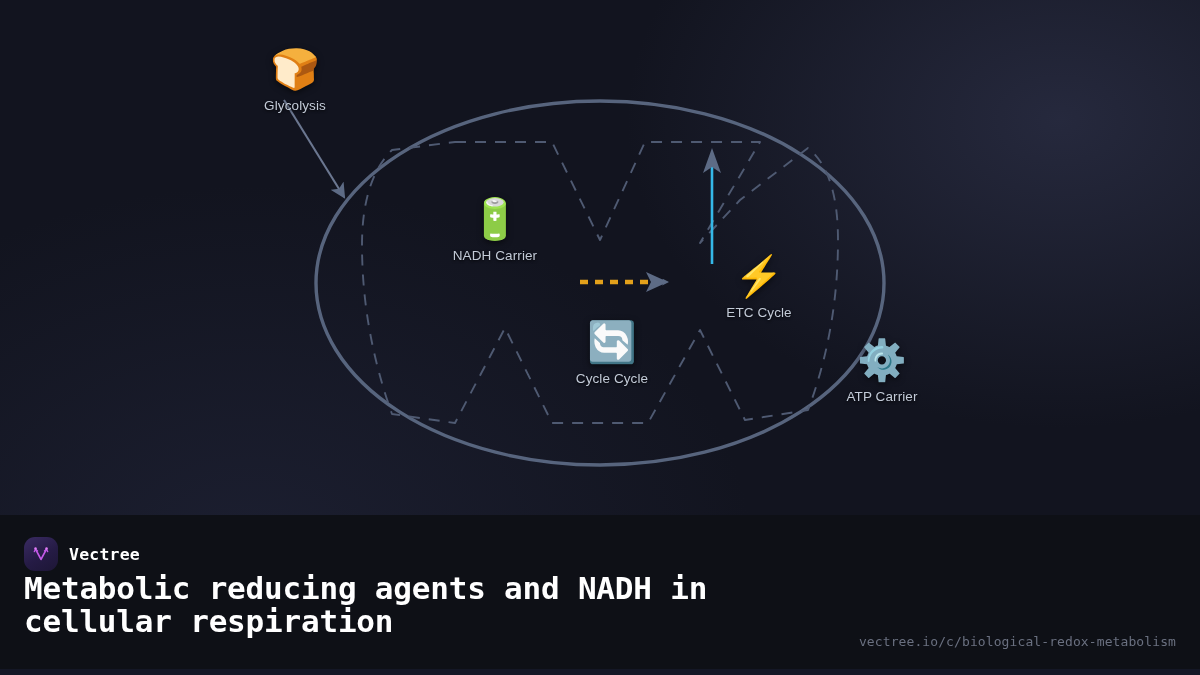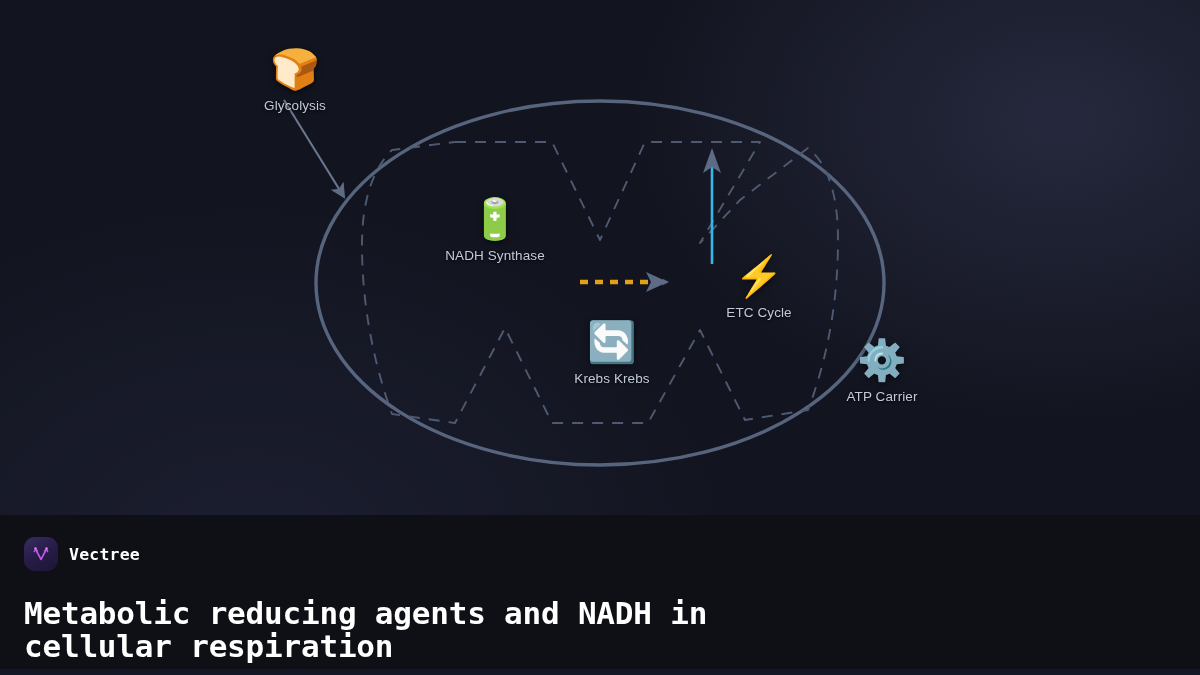--- a/index.html
+++ b/index.html
@@ -99,21 +99,21 @@
 
   #brand-name {
     font-family: "DejaVu Sans Mono", "Liberation Mono", monospace;
     font-size: 16.5px;
     font-weight: bold;
     color: #ffffff;
     letter-spacing: 0.2px;
   }
 
   #headline {
-    margin-top: 26px;
+    margin-top: 1px;
     font-family: "DejaVu Sans Mono", "Liberation Mono", monospace;
     font-size: 31px;
     font-weight: bold;
     line-height: 1.05;
     color: #ffffff;
     letter-spacing: -0.2px;
     max-width: 810px;
   }
 
   #footer-url {
@@ -179,26 +179,26 @@
     <path d="M 712 148 L 721 173 L 712 167 L 703 173 Z" fill="#5d6b85"></path>
   </svg>
 
   <div class="node" id="node-glycolysis">
     <div class="glyph">🍞</div>
     <div class="caption">Glycolysis</div>
   </div>
 
   <div class="node" id="node-nadh">
     <div class="glyph">🔋</div>
-    <div class="caption">NADH Synthase</div>
+    <div class="caption">NADH Carrier</div>
   </div>
 
   <div class="node" id="node-krebs">
     <div class="glyph">🔄</div>
-    <div class="caption">Krebs Krebs</div>
+    <div class="caption">Cycle Cycle</div>
   </div>
 
   <div class="node" id="node-etc">
     <div class="glyph">⚡</div>
     <div class="caption">ETC Cycle</div>
   </div>
 
   <div class="node" id="node-atp">
     <div class="glyph">⚙️</div>
     <div class="caption">ATP Carrier</div>
@@ -216,13 +216,14 @@
         <path d="M16.5 6.2 L17.7 8.6 M16.5 6.2 L14.4 7.9" fill="none" stroke="#c45ae8" stroke-width="1.3" stroke-linecap="round"></path>
         <circle cx="5.5" cy="5.6" r="1.25" fill="#e07ef5"></circle>
         <circle cx="16.5" cy="5.6" r="1.25" fill="#e07ef5"></circle>
       </svg>
     </div>
     <div id="brand-name">Vectree</div>
   </div>
 
   <div id="headline">Metabolic reducing agents and NADH in cellular respiration</div>
 
+  <div id="footer-url">vectree.io/c/biological-redox-metabolism</div>
 </div>
 
 </body></html>

